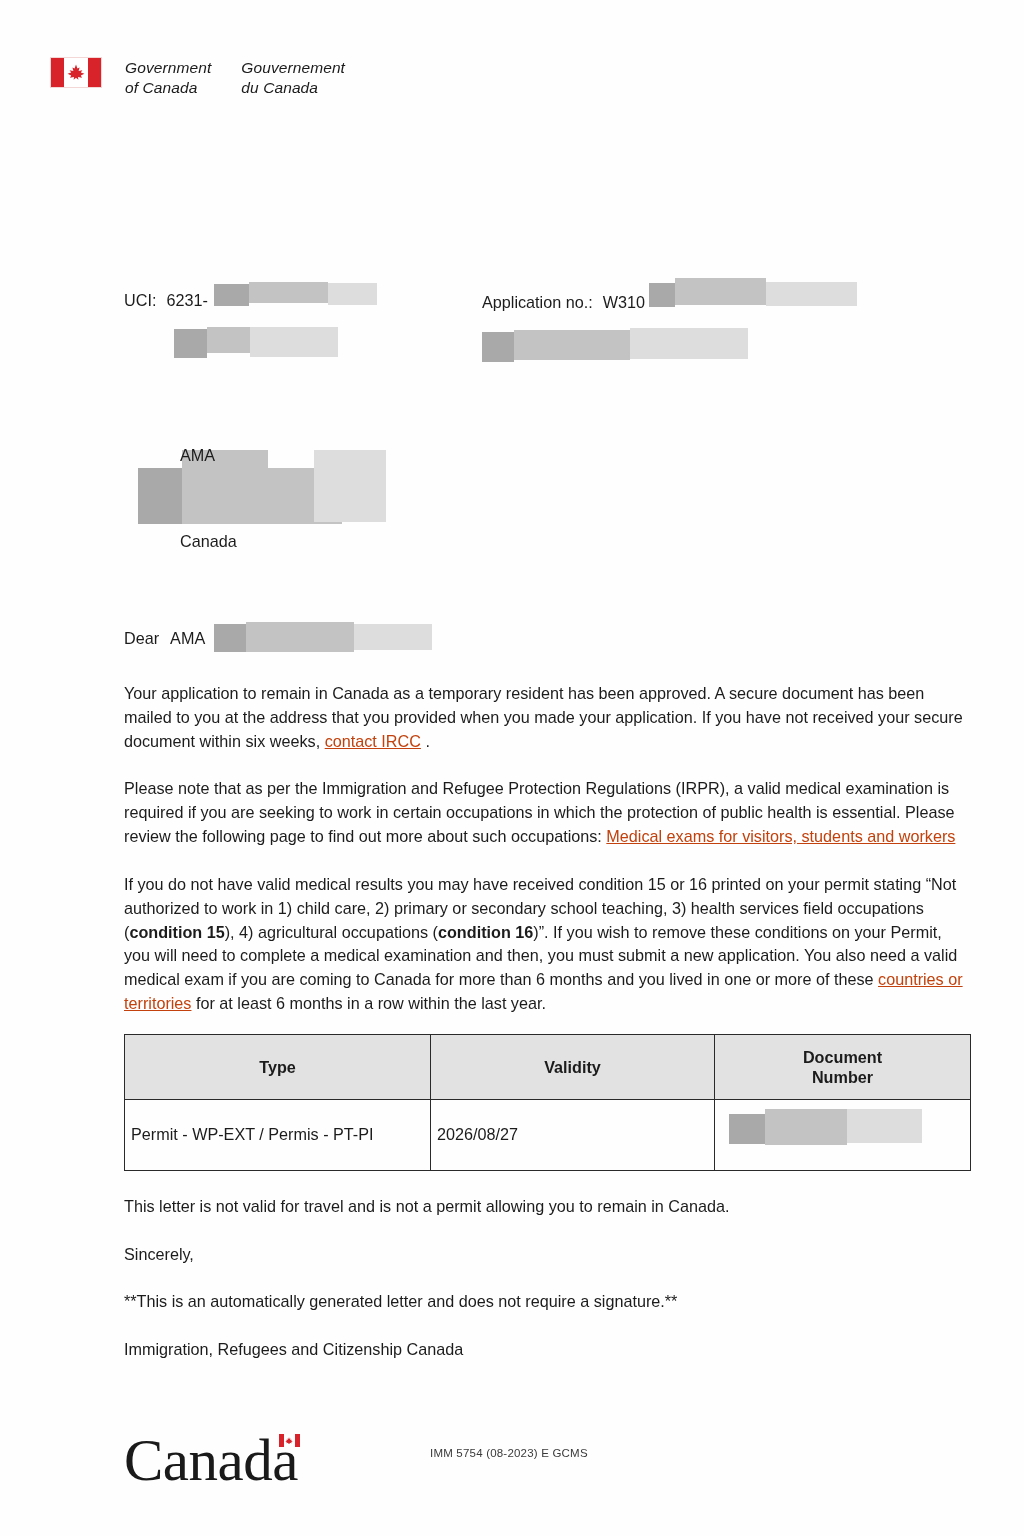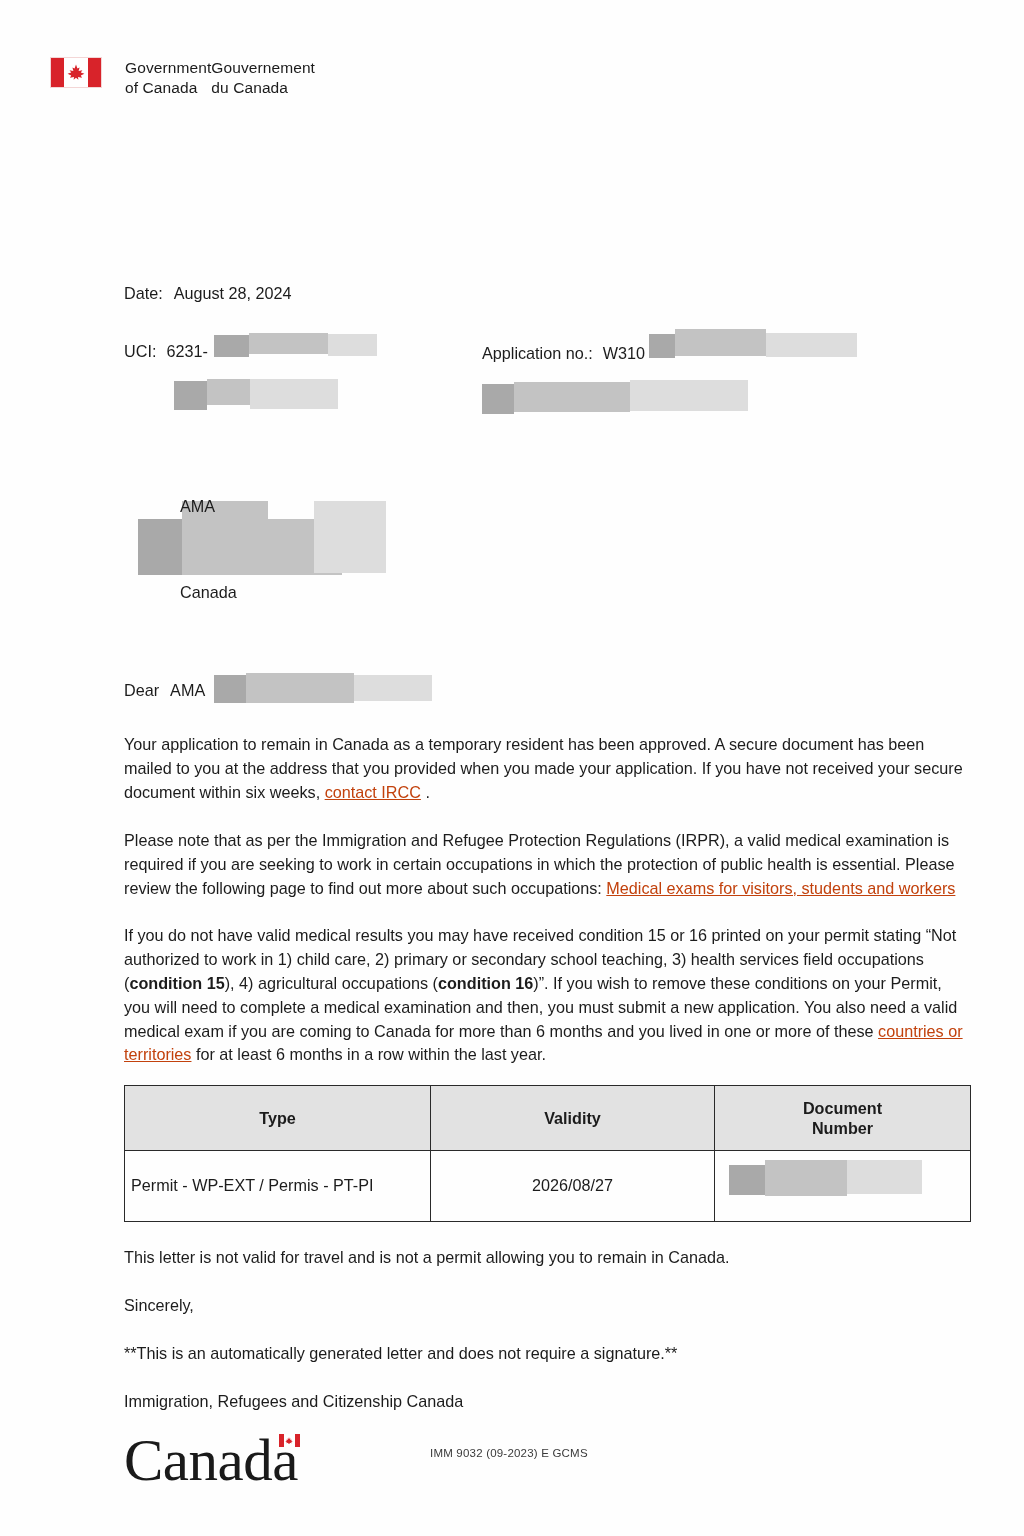--- a/index.html
+++ b/index.html
@@ -54,25 +54,27 @@
     position: absolute;
     left: 50%;
     top: 50%;
     transform: translate(-50%, -50%);
     width: 20px;
     height: 20px;
     color: #d8232a;
   }
   .wordmark-text {
     display: flex;
+    gap: 30px;
     font-size: 15.5px;
     line-height: 1.28;
     letter-spacing: 0.1px;
     color: #1b1b1b;
     padding-top: 1px;
+    font-style: italic;
   }
   .wordmark-text .col { white-space: pre-line; }
 
   
   .letter {
     position: absolute;
     left: 124px;
     top: 282px;
     width: 846px;
     font-size: 16.2px;
@@ -204,21 +206,21 @@
   .col-type     { width: 306px; }
   .col-validity { width: 284px; }
   .col-docnum   { width: 256px; }
 
   td.cell-type {
     padding-left: 12px;
     white-space: nowrap;
     overflow: hidden;
     text-overflow: clip;
   }
-  td.cell-validity { text-align: center; }
+  td.cell-validity { }
   td.cell-docnum {
     position: relative;
     padding: 0;
   }
   td.cell-docnum .bar { position: absolute; display: block; }
 
   .post-table { margin-top: 6px; }
   .closing { margin-top: 26px; }
 
   
@@ -289,24 +291,20 @@
     <div class="wordmark-text">
       <div class="col">Government
 of Canada</div>
       <div class="col">Gouvernement
 du Canada</div>
     </div>
   </div>
 
   <div class="letter">
 
-    <div class="meta-date">
-      <span class="meta-label">Date:</span>
-      <span>August 28, 2024</span>
-    </div>
 
     <div class="meta-grid">
 
       <div class="meta-col left">
         <div class="meta-row">
           <span class="meta-label">UCI:</span>
           <span>6231-</span>
           <span class="redact" style="width:163px;height:24px;margin-left:-4px;">
             <span class="rd-dark" style="left:0;width:35px;top:2px;height:22px;"></span>
             <span class="rd-mid" style="left:35px;width:79px;top:0;height:21px;"></span>
@@ -413,15 +411,15 @@
       <span class="wm-flag">
         <span class="b l"></span>
         <span class="b r"></span>
         <svg class="lf" viewBox="0 0 100 100">
           <path fill="currentColor" d="M50 8 L57 28 L68 22 L63 40 L82 36 L74 48 L92 54 L74 62 L80 74 L60 70 L62 84 L50 74 L38 84 L40 70 L20 74 L26 62 L8 54 L26 48 L18 36 L37 40 L32 22 L43 28 Z"></path>
         </svg>
       </span>
     </div>
   </div>
 
-  <div class="form-no">IMM 9032 (09-2023) E GCMS</div>
+  <div class="form-no">IMM 5754 (08-2023) E GCMS</div>
 
 </div>
 
 </body></html>

